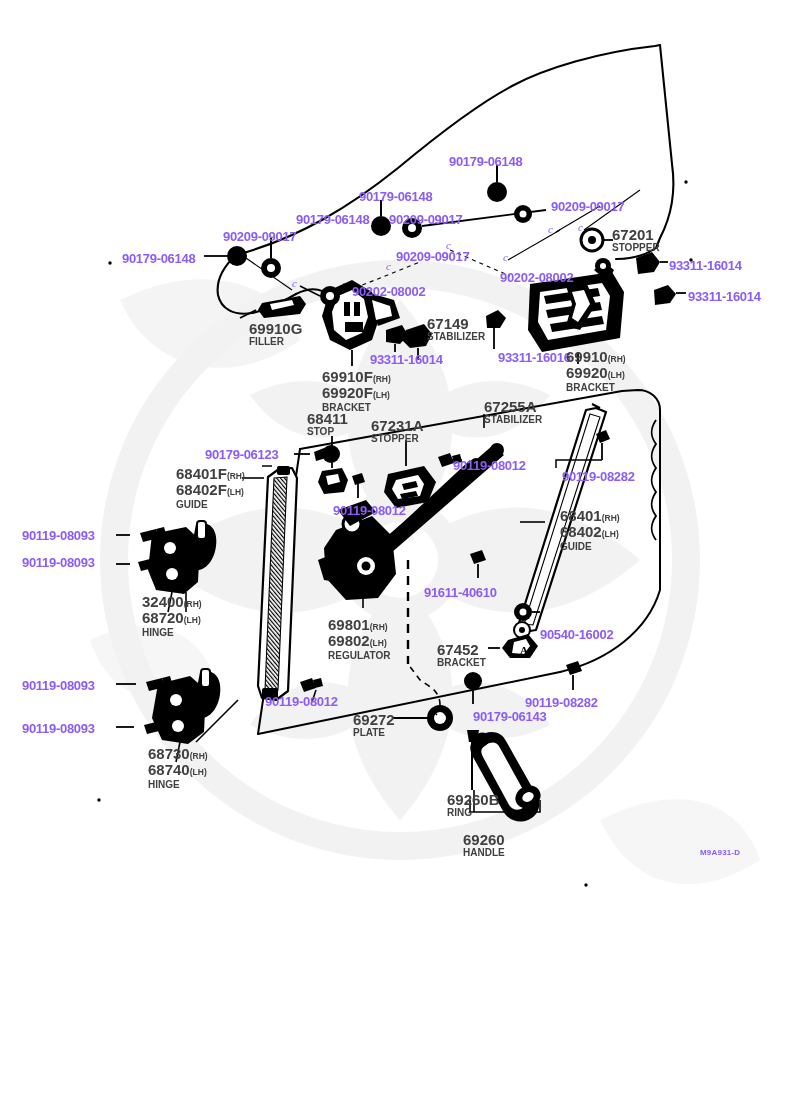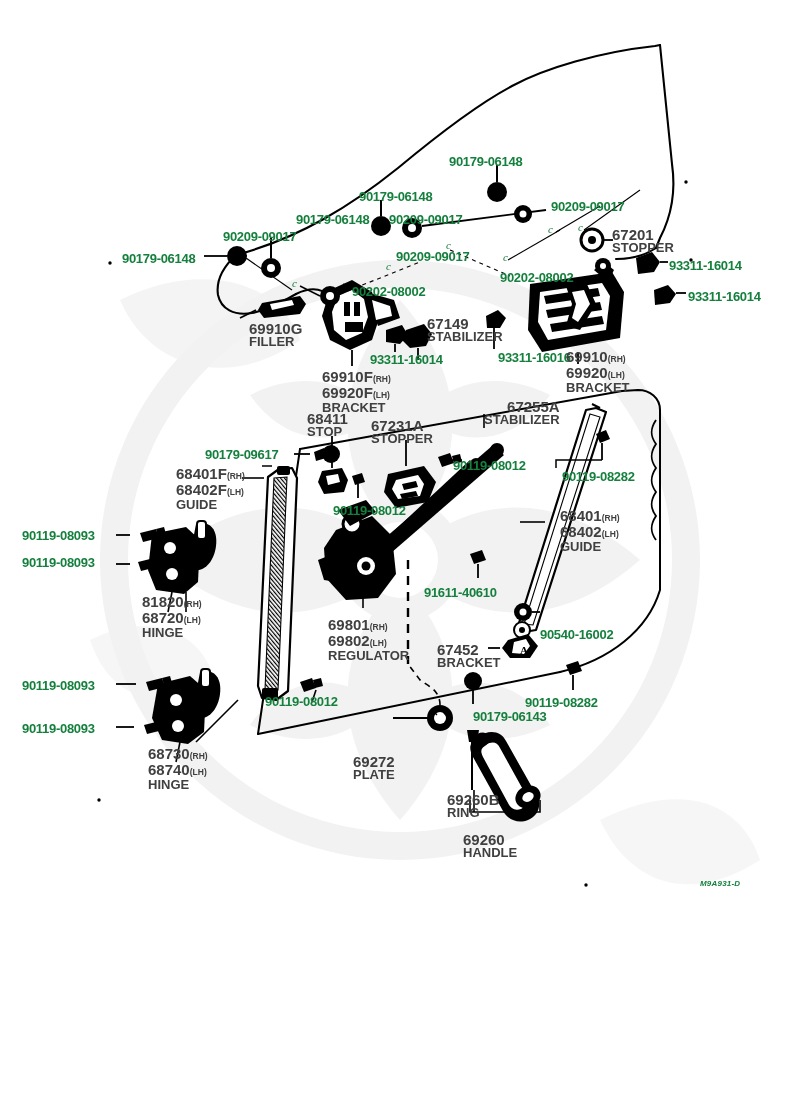--- a/index.html
+++ b/index.html
@@ -8,35 +8,35 @@
     font-family:"Liberation Sans", sans-serif;
     width:800px;height:1118px;position:relative;overflow:hidden;
     -webkit-font-smoothing:none;
   }
   #sheet{position:absolute;left:0;top:0;width:800px;height:1118px;}
   #art{position:absolute;left:0;top:0;width:800px;height:1118px;}
 
   
   .lbl{
     position:absolute;
-    color:#15803d;
+    color:#8b5cf6;
     font-family:"Liberation Sans", sans-serif;
     font-weight:bold;
     white-space:nowrap;
     line-height:1.0;
     letter-spacing:-0.3px;
   }
   .lbl.num{font-size:13px;}
   .lbl.cmark{font-size:11px;font-weight:normal;font-style:italic;font-family:"Liberation Serif",serif;}
   .lbl.foot{font-size:8px;font-weight:bold;letter-spacing:0.2px;}
 
   .stack{position:absolute;color:#404040;}
   .stack .row{font-weight:bold;font-size:15px;line-height:14px;white-space:nowrap;}
   .stack .row .sfx{font-size:8.5px;vertical-align:baseline;}
-  .stack .cap{font-size:13px;font-weight:bold;line-height:11px;letter-spacing:0px;}
+  .stack .cap{font-size:10px;font-weight:bold;line-height:11px;letter-spacing:0px;}
 </style>
 </head>
 <body>
 
 <div id="sheet">
 
   <svg id="art" viewBox="0 0 800 1118">
     <defs>
 
       <pattern id="hatch" width="4" height="4" patternUnits="userSpaceOnUse" patternTransform="rotate(45)">
@@ -355,21 +355,21 @@
       <div class="lbl num" style="left: 551px; top: 200px;">90209-09017</div>
       <div class="lbl num" style="left: 223px; top: 230px;">90209-09017</div>
       <div class="lbl num" style="left: 396px; top: 250px;">90209-09017</div>
       <div class="lbl num" style="left: 122px; top: 252px;">90179-06148</div>
       <div class="lbl num" style="left: 352px; top: 285px;">90202-08002</div>
       <div class="lbl num" style="left: 500px; top: 271px;">90202-08002</div>
       <div class="lbl num" style="left: 669px; top: 259px;">93311-16014</div>
       <div class="lbl num" style="left: 688px; top: 290px;">93311-16014</div>
       <div class="lbl num" style="left: 370px; top: 353px;">93311-16014</div>
       <div class="lbl num" style="left: 468px; top: 351px; margin-left: 30px;">93311-16016</div>
-      <div class="lbl num" style="left: 205px; top: 448px;">90179-09617</div>
+      <div class="lbl num" style="left: 205px; top: 448px;">90179-06123</div>
       <div class="lbl num" style="left: 453px; top: 459px;">90119-08012</div>
       <div class="lbl num" style="left: 333px; top: 504px;">90119-08012</div>
       <div class="lbl num" style="left: 562px; top: 470px;">90119-08282</div>
       <div class="lbl num" style="left: 22px; top: 529px;">90119-08093</div>
       <div class="lbl num" style="left: 22px; top: 556px;">90119-08093</div>
       <div class="lbl num" style="left: 22px; top: 679px;">90119-08093</div>
       <div class="lbl num" style="left: 22px; top: 722px;">90119-08093</div>
       <div class="lbl num" style="left: 265px; top: 695px;">90119-08012</div>
       <div class="lbl num" style="left: 424px; top: 586px;">91611-40610</div>
       <div class="lbl num" style="left: 540px; top: 628px;">90540-16002</div>
@@ -400,21 +400,21 @@
       <div class="stack" style="left: 322px; top: 370px;">
         <div class="row"><span>69910F</span><span class="sfx">(RH)</span></div>
         <div class="row"><span>69920F</span><span class="sfx">(LH)</span></div>
         <div class="cap">BRACKET</div>
       </div>
       <div class="stack" style="left: 566px; top: 350px;">
         <div class="row"><span>69910</span><span class="sfx">(RH)</span></div>
         <div class="row"><span>69920</span><span class="sfx">(LH)</span></div>
         <div class="cap">BRACKET</div>
       </div>
-      <div class="stack" style="left: 484px; top: 400px; text-align: right;">
+      <div class="stack" style="left: 484px; top: 400px;">
         <div class="row"><span>67255A</span></div>
         <div class="cap">STABILIZER</div>
       </div>
       <div class="stack" style="left: 307px; top: 412px;">
         <div class="row"><span>68411</span></div>
         <div class="cap">STOP</div>
       </div>
       <div class="stack" style="left: 371px; top: 419px;">
         <div class="row"><span>67231A</span></div>
         <div class="cap">STOPPER</div>
@@ -423,46 +423,46 @@
         <div class="row"><span>68401F</span><span class="sfx">(RH)</span></div>
         <div class="row"><span>68402F</span><span class="sfx">(LH)</span></div>
         <div class="cap">GUIDE</div>
       </div>
       <div class="stack" style="left: 560px; top: 509px;">
         <div class="row"><span>68401</span><span class="sfx">(RH)</span></div>
         <div class="row"><span>68402</span><span class="sfx">(LH)</span></div>
         <div class="cap">GUIDE</div>
       </div>
       <div class="stack" style="left: 142px; top: 595px;">
-        <div class="row"><span>81820</span><span class="sfx">(RH)</span></div>
+        <div class="row"><span>32400</span><span class="sfx">(RH)</span></div>
         <div class="row"><span>68720</span><span class="sfx">(LH)</span></div>
         <div class="cap">HINGE</div>
       </div>
       <div class="stack" style="left: 328px; top: 618px;">
         <div class="row"><span>69801</span><span class="sfx">(RH)</span></div>
         <div class="row"><span>69802</span><span class="sfx">(LH)</span></div>
         <div class="cap">REGULATOR</div>
       </div>
       <div class="stack" style="left: 437px; top: 643px;">
         <div class="row"><span>67452</span></div>
         <div class="cap">BRACKET</div>
       </div>
       <div class="stack" style="left: 148px; top: 747px;">
         <div class="row"><span>68730</span><span class="sfx">(RH)</span></div>
         <div class="row"><span>68740</span><span class="sfx">(LH)</span></div>
         <div class="cap">HINGE</div>
       </div>
-      <div class="stack" style="left: 353px; top: 713px; margin-top: 42px;">
+      <div class="stack" style="left: 353px; top: 713px;">
         <div class="row"><span>69272</span></div>
         <div class="cap">PLATE</div>
       </div>
       <div class="stack" style="left: 447px; top: 793px;">
         <div class="row"><span>69260B</span></div>
         <div class="cap">RING</div>
       </div>
       <div class="stack" style="left: 463px; top: 833px;">
         <div class="row"><span>69260</span></div>
         <div class="cap">HANDLE</div>
       </div>
     </div>
 
-  <div class="lbl foot" style="left:700px;top:880px;font-style:italic;">M9A931-D</div>
+  <div class="lbl foot" style="left:700px;top:849px;">M9A931-D</div>
 </div>
 
 </body></html>

